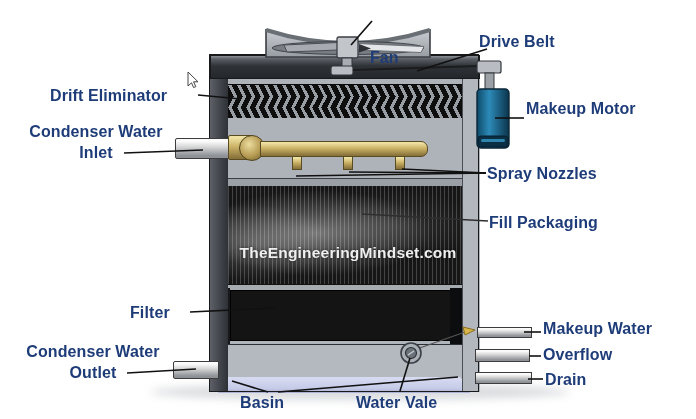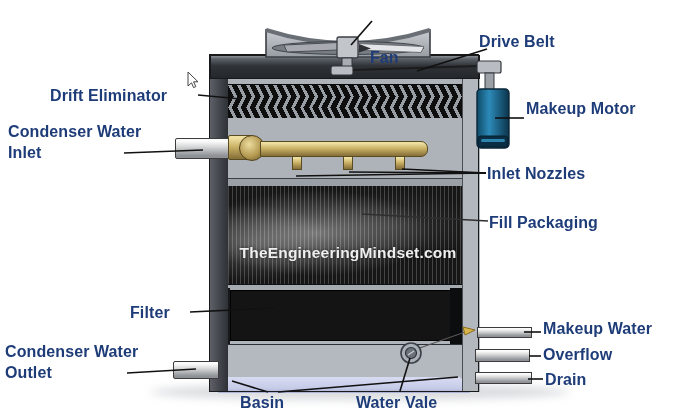--- a/index.html
+++ b/index.html
@@ -55,21 +55,21 @@
   .collar{left:228px;top:135px;width:24px;height:25px;border-radius:2px;}
   .ball{left:239px;top:135px;width:26px;height:26px;border-radius:50%;z-index:2;
         background:radial-gradient(circle at 38% 35%,#ecdc9e 0%,#b59a52 55%,#6b5a28 100%);
         border:1px solid #4f421c;box-sizing:border-box;}
   .header{left:260px;top:141px;width:168px;height:16px;border-radius:0 7px 7px 0;}
   .nozzle{width:10px;height:14px;top:156px;}
   .nz1{left:292px;} .nz2{left:343px;} .nz3{left:395px;}
   
   .lbl{position:absolute;z-index:4;font-weight:700;font-size:16px;color:var(--label);
        white-space:pre-line;line-height:1.32;letter-spacing:.1px;}
-  .ctr{text-align:left;}
+  .ctr{text-align:center;}
   .lbl-fan{left:370px;top:3px;margin-top:44px;}
   .lbl-drive-belt{left:479px;top:31px;}
   .lbl-drift{left:50px;top:85px;}
   .lbl-cwi{left:8px;top:121px;width:176px;}
   .lbl-drive-motor{left:526px;top:98px;}
   .lbl-spray{left:487px;top:163px;}
   .lbl-fillpk{left:489px;top:212px;}
   .lbl-filter{left:130px;top:302px;}
   .lbl-cwo{left:5px;top:341px;width:176px;}
   .lbl-makeup{left:543px;top:318px;}
@@ -188,21 +188,21 @@
 
     <path d="M188,72 L188,86 L191.5,82.8 L193.6,87.6 L195.8,86.6 L193.6,81.8 L198,81.8 Z" fill="#fff" stroke="#444" stroke-width="1"></path>
   </svg>
 
   <div class="lbl lbl-fan">Fan</div>
   <div class="lbl lbl-drive-belt">Drive Belt</div>
   <div class="lbl lbl-drift">Drift Eliminator</div>
   <div class="lbl lbl-cwi ctr">Condenser Water
 Inlet</div>
   <div class="lbl lbl-drive-motor">Makeup Motor</div>
-  <div class="lbl lbl-spray">Inlet Nozzles</div>
+  <div class="lbl lbl-spray">Spray Nozzles</div>
   <div class="lbl lbl-fillpk">Fill Packaging</div>
   <div class="lbl lbl-filter">Filter</div>
   <div class="lbl lbl-cwo ctr">Condenser Water
 Outlet</div>
   <div class="lbl lbl-overflow">Overflow</div>
   <div class="lbl lbl-makeup">Makeup Water</div>
   <div class="lbl lbl-drain">Drain</div>
   <div class="lbl lbl-basin">Basin</div>
   <div class="lbl lbl-float">Water Vale</div>
 </div>

